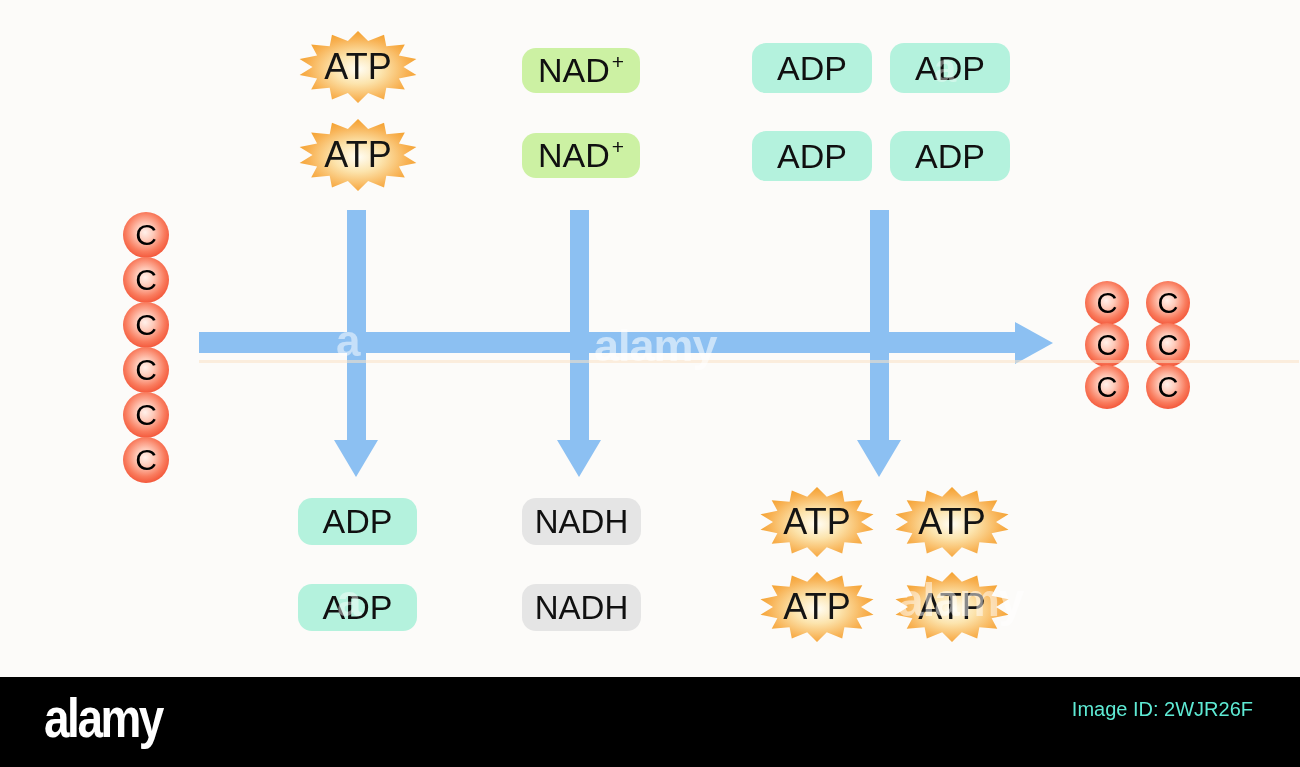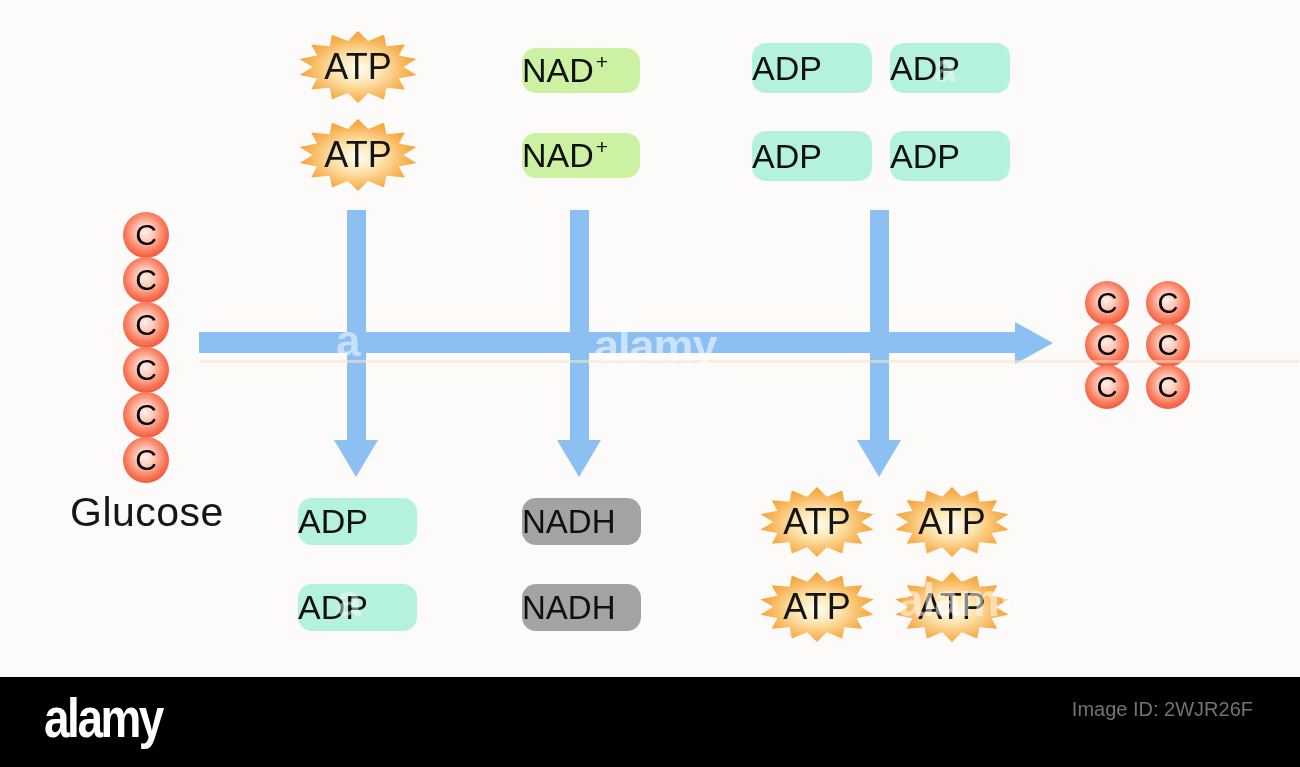--- a/index.html
+++ b/index.html
@@ -14,27 +14,27 @@
     position:absolute;border-radius:50%;
     display:flex;align-items:center;justify-content:center;
     font-size:30px;color:#000;
     background:radial-gradient(circle at 48% 44%, #fff0ea 0%, #ffcab9 24%, #f97c5e 55%, #f1472a 82%, #eb3413 100%);
   }
   .carbon.glu{width:46px;height:46px;}
   .carbon.pyr{width:44px;height:44px;font-size:29px;}
   
   .pill{
     position:absolute;border-radius:14px;
-    display:flex;align-items:center;
+    display:flex;align-items:center;justify-content:center;
     font-size:34px;color:#101010;
   }
   .pill.nad{background:#ccf1a3;width:118px;height:45px;}
   .pill.adp{background:#b4f2dd;width:120px;height:50px;}
   .pill.adp-b{background:#b4f2dd;width:119px;height:47px;}
-  .pill.nadh{background:#a3a3a3;width:119px;height:47px;font-size:33px;}
+  .pill.nadh{background:#e5e5e5;width:119px;height:47px;font-size:33px;}
   .pill .sup{font-size:21px;margin-left:2px;transform:translateY(-9px);}
   
   .starburst{position:absolute;}
   .starburst svg{position:absolute;inset:0;width:100%;height:100%;display:block;}
   .starburst .lbl{
     position:absolute;inset:0;display:flex;align-items:center;justify-content:center;
     font-size:36px;color:#141414;
   }
   
   .h-shaft{position:absolute;left:199px;top:332px;width:816px;height:21px;background:#8cc0f2;}
@@ -47,21 +47,21 @@
   .big-label{position:absolute;font-size:41px;color:#161616;letter-spacing:0.5px;}
   
   .wm{position:absolute;font-weight:bold;color:rgba(255,255,255,0.55);letter-spacing:-1px;}
   .wm-line{position:absolute;left:199px;top:360px;width:1100px;height:3px;background:rgba(250,226,198,0.55);}
   
   .footer{position:absolute;left:0;top:677px;width:1300px;height:90px;background:#000;}
   .footer .brand{
     position:absolute;left:44px;top:8px;color:#fff;font-size:56px;font-weight:bold;
     letter-spacing:-3px;transform:scale(0.82,1.0);transform-origin:left top;
   }
-  .footer .imgid{position:absolute;right:47px;top:21px;color:#737373;font-size:20px;text-align:right;}
+  .footer .imgid{position:absolute;right:47px;top:21px;color:#5eead4;font-size:20px;text-align:right;}
   .footer .url{position:absolute;right:47px;top:43px;color:#fff;font-size:25px;font-weight:bold;text-align:right;}
 </style>
 </head>
 <body>
 
 <div class="stage">
 
   <div class="carbon glu" style="left:123px;top:212px;">
       <span>C</span>
     </div>
@@ -73,21 +73,20 @@
     </div>
   <div class="carbon glu" style="left:123px;top:347px;">
       <span>C</span>
     </div>
   <div class="carbon glu" style="left:123px;top:392px;">
       <span>C</span>
     </div>
   <div class="carbon glu" style="left:123px;top:437px;">
       <span>C</span>
     </div>
-  <div class="big-label" style="left:70px;top:489px;">Glucose</div>
 
   <div class="h-shaft"></div>
   <div class="h-head"></div>
 
   <div class="v-shaft" style="left:347px;"></div>
   <div class="v-head" style="left:334px;"></div>
   <div class="v-shaft" style="left:570px;"></div>
   <div class="v-head" style="left:557px;"></div>
   <div class="v-shaft" style="left:870px;"></div>
   <div class="v-head" style="left:857px;"></div>

